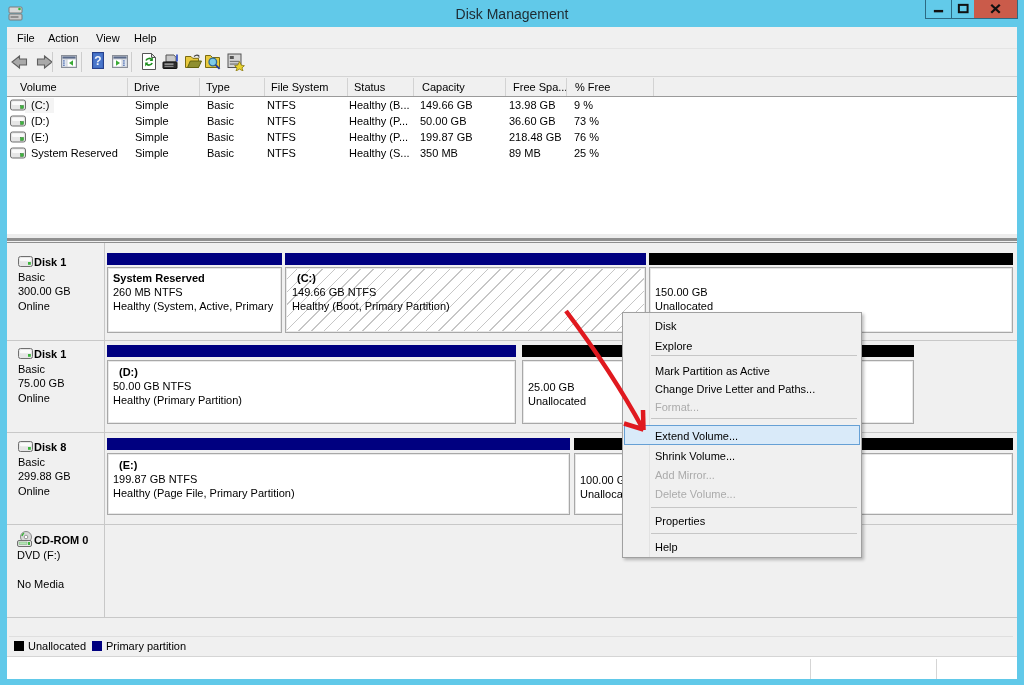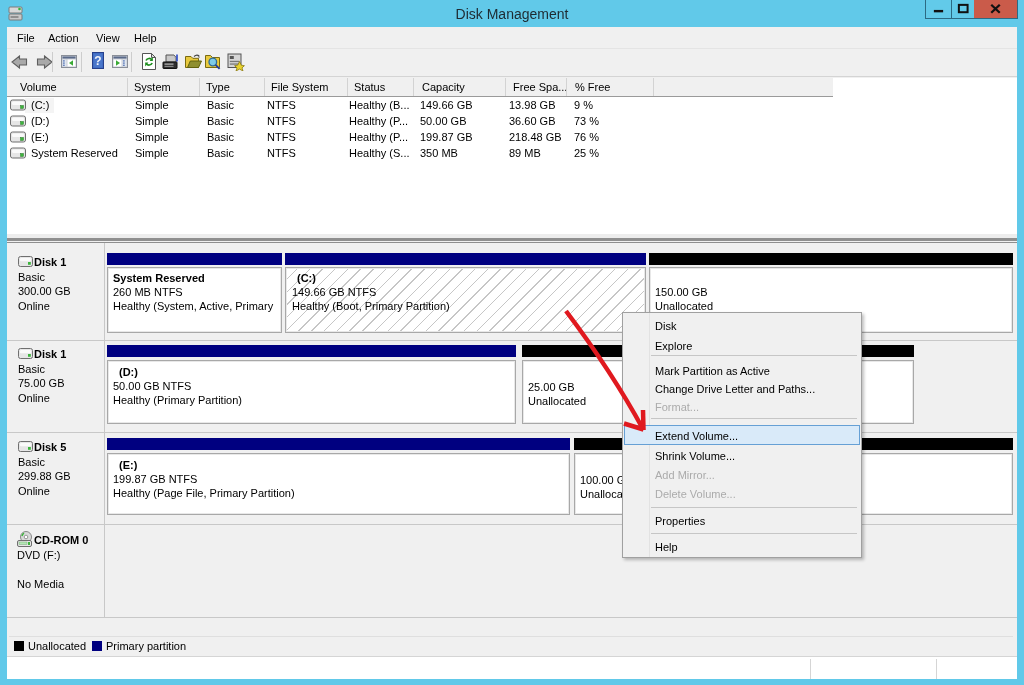--- a/index.html
+++ b/index.html
@@ -18,21 +18,21 @@
   
   #client { left:7px; top:27px; width:1010px; height:652px; background:#f0f0f0; }
   
   #menubar { left:0; top:0; width:1010px; height:22px; background:#f0f0f0; color:#000; border-bottom:1px solid #e4e4e4; }
   #menubar span { position:absolute; top:5px; }
   
   #toolbar { left:0; top:22px; width:1010px; height:28px; background:#f0f0f0; border-bottom:1px solid #d4d4d4; }
   .tsep { position:absolute; top:3px; width:1px; height:20px; background:#cdcdcd; }
   
   #listpane { left:0; top:51px; width:1010px; height:158px; background:#fff; }
-  #lheader { position:absolute; left:0; top:0; width:826px; height:19px; background:#f0f0f0; border-bottom:1px solid #9a9a9a; color:#000; }
+  #lheader { position:absolute; left:0; top:0; width:1010px; height:19px; background:#f0f0f0; border-bottom:1px solid #9a9a9a; color:#000; }
   .hcell { position:absolute; top:0; height:18px; border-right:1px solid #d3d3d3; padding:3px 0 0 6px; white-space:nowrap; overflow:hidden; }
   .lrow { position:absolute; left:0; width:1010px; height:16px; }
   .lcell { position:absolute; top:2px; white-space:nowrap; color:#000; }
   
   #split0 { left:0; top:207px; width:1010px; height:4px; background:#ededed; }
   #split1 { left:0; top:211px; width:1010px; height:3px; background:#8f8f8f; }
   #split2 { left:0; top:214px; width:1010px; height:1px; background:#f0f0f0; }
   
   #graphpane { left:0; top:215px; width:1010px; height:414px; background:#f0f0f0; border-top:1px solid #8e8e8e; }
   .rowline { position:absolute; left:0; width:1010px; height:1px; background:#c8c8c8; }
@@ -160,21 +160,21 @@
         <rect x="2.8" y="3" width="4" height="3" fill="#555"></rect>
         <rect x="2.8" y="7.8" width="9.5" height="1.3" fill="#777"></rect>
         <rect x="2.8" y="10.4" width="9.5" height="1.3" fill="#777"></rect>
         <path d="M12.5 8.5 L14.3 12.2 L17.4 12.7 L15 14.9 L16 18 L12.5 16.1 L9 18 L10 14.9 L7.6 12.7 L10.7 12.2 Z" fill="#e8d22e" stroke="#8a7a10" stroke-width="0.8"></path>
       </svg>
     </div>
 
     <div class="abs" id="listpane">
       <div id="lheader">
         <div class="hcell" style="left:0;width:121px;padding-left:13px">Volume</div>
-        <div class="hcell" style="left:121px;width:72px">System</div>
+        <div class="hcell" style="left:121px;width:72px">Drive</div>
         <div class="hcell" style="left:193px;width:65px">Type</div>
         <div class="hcell" style="left:258px;width:83px">File System</div>
         <div class="hcell" style="left:341px;width:66px">Status</div>
         <div class="hcell" style="left:407px;width:92px;padding-left:8px">Capacity</div>
         <div class="hcell" style="left:499px;width:61px;padding-left:7px">Free Spa...</div>
         <div class="hcell" style="left:560px;width:87px;padding-left:8px">% Free</div>
       </div>
       <div class="lrow" style="top:19px">
         <div class="abs" style="left:18px;top:1px;width:29px;height:15px;background:#f4f4f4"></div>
         <svg class="abs" style="left:3px;top:2px" width="16" height="12" viewBox="0 0 16 12">
@@ -291,21 +291,21 @@
       <div class="strip blk" style="left:515px;top:102px;width:392px"></div>
       <div class="pbody" style="left:515px;top:117px;width:392px;height:64px"></div>
       <div class="ptext" style="left:521px;top:138px">25.00 GB</div>
       <div class="ptext" style="left:521px;top:152px">Unallocated</div>
 
       <svg class="abs" style="left:11px;top:198px" width="15" height="11" viewBox="0 0 15 11">
         <rect x="0.5" y="0.5" width="14" height="10" rx="2" fill="#e6e6e6" stroke="#6f6f6f"></rect>
         <rect x="1.8" y="2" width="11.4" height="3.2" rx="1.5" fill="#fafafa"></rect>
         <rect x="10" y="6" width="2.8" height="2.8" fill="#3db53d"></rect>
       </svg>
-      <div class="dlabel t b" style="left:27px;top:198px">Disk 5</div>
+      <div class="dlabel t b" style="left:27px;top:198px">Disk 8</div>
       <div class="dlabel t" style="left:11px;top:213px">Basic</div>
       <div class="dlabel t" style="left:11px;top:227px">299.88 GB</div>
       <div class="dlabel t" style="left:11px;top:242px">Online</div>
 
       <div class="strip navy" style="left:100px;top:195px;width:463px"></div>
       <div class="pbody" style="left:100px;top:210px;width:463px;height:62px"></div>
       <div class="ptext b" style="left:112px;top:216px">(E:)</div>
       <div class="ptext" style="left:106px;top:230px">199.87 GB NTFS</div>
       <div class="ptext" style="left:106px;top:244px">Healthy (Page File, Primary Partition)</div>
       <div class="strip blk" style="left:567px;top:195px;width:439px"></div>

